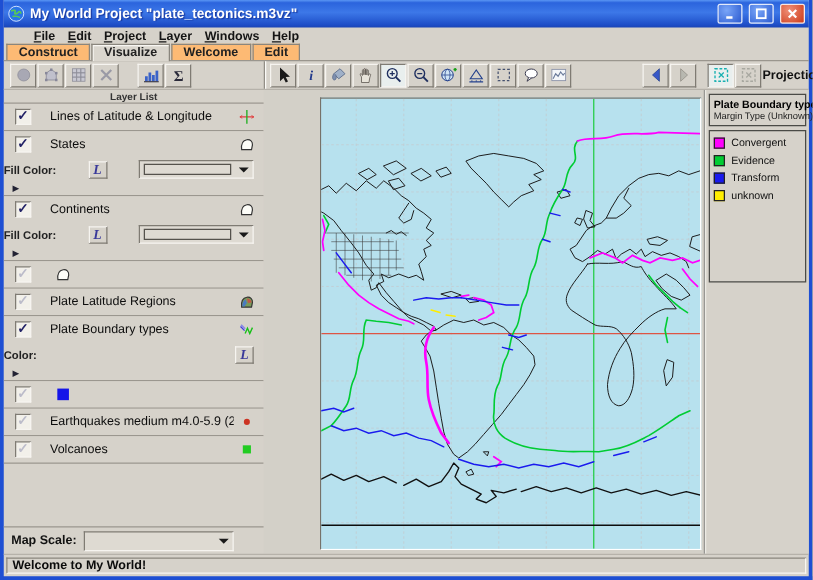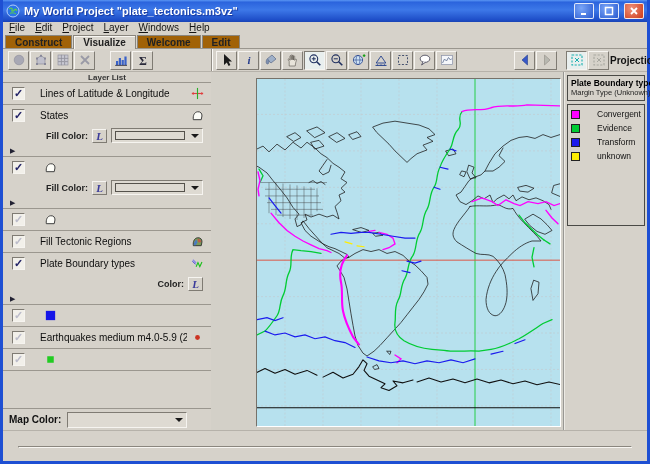--- a/index.html
+++ b/index.html
@@ -12,27 +12,27 @@
     background:linear-gradient(180deg,#5a96f4 0%,#2b64dd 10%,#3d78e8 45%,#1e4ec8 90%,#1a44b4 100%)}
   .appicon svg{width:14px;height:14px;display:block}
   .title-text{color:#fff;font-weight:bold;font-size:11px;flex:1;white-space:nowrap;overflow:hidden;
     text-shadow:1px 1px 1px #15359c}
   .winbtn{width:20px;height:16px;border-radius:2px;border:1px solid rgba(255,255,255,.85);
     display:flex;align-items:center;justify-content:center;margin-left:1px}
   .winbtn.minb,.winbtn.maxb{background:radial-gradient(circle at 35% 30%,#7aa6f8,#2a5ad0)}
   .winbtn.closeb{background:radial-gradient(circle at 35% 30%,#f09078,#cc3a18)}
   .winbtn svg{width:10px;height:10px;display:block}
   
-  .menubar{height:13px;flex:0 0 13px;display:flex;align-items:flex-start;padding-left:1px;
-    font-size:10px;font-weight:normal;color:#141414}
+  .menubar{height:13px;flex:0 0 13px;display:flex;align-items:flex-end;padding-left:19px;
+    font-size:10px;font-weight:bold;color:#141414}
   .menu-item{padding:0 5px;cursor:default}
   .tabbar{height:14px;flex:0 0 14px;display:flex;align-items:flex-end;padding-left:2px;
     border-bottom:1px solid #9a968e}
   .tab{height:13px;padding:0 9px;font-size:10px;font-weight:bold;color:#222;margin-right:1px;
-    background:#a16207;border:1px solid #8a867e;border-bottom:none;display:flex;align-items:center}
+    background:#fdba74;border:1px solid #8a867e;border-bottom:none;display:flex;align-items:center}
   .tab.active{background:#dad6ce;height:14px;margin-bottom:-1px;box-shadow:inset 1px 1px 0 #f8f6f2}
   
   .toolbar{height:23px;flex:0 0 23px;display:flex;align-items:center;border-bottom:1px solid #b6b2aa}
   .tb-left{width:208px;flex:0 0 208px;display:flex;align-items:center;gap:1px;height:100%;padding-left:5px}
   .vsep{width:2px;height:100%;border-left:1px solid #928e86;border-right:1px solid #fbfaf7}
   .tb-right{flex:1;display:flex;align-items:center;gap:1px;height:100%;padding:0 4px 0 3px}
   .tbtn{width:21px;height:19px;flex:0 0 21px;display:flex;align-items:center;justify-content:center;
     background:#d6d2ca;border:1px solid;border-color:#f6f4f0 #7f7b73 #7f7b73 #f6f4f0}
   .tbtn.pressed{border-color:#7f7b73 #f6f4f0 #f6f4f0 #7f7b73;background:#e9efee}
   .ic svg{width:14px;height:14px;display:block}
@@ -49,21 +49,21 @@
   .layers{flex:1;overflow:hidden;display:flex;flex-direction:column}
   .layer-block{border-bottom:1px solid #9b978f;background:#d6d2ca}
   .layer-row{height:21px;display:flex;align-items:center;padding:0 7px 0 9px}
   .cbx{width:13px;height:13px;flex:0 0 13px;margin-right:15px;text-align:center;line-height:11px;
     font-size:11px;font-weight:bold;color:#232366;background:#f2f0ea;
     border:1px solid;border-color:#7f7b73 #f6f4f0 #f6f4f0 #7f7b73}
   .cbx.dim{color:#bcbcca}
   .llabel{font-weight:normal;font-size:10px;color:#0d0d0d;flex:1;white-space:nowrap;overflow:hidden}
   .lic{margin-left:4px}
   .lic svg{width:13px;height:13px;display:block}
-  .color-row{height:19px;display:flex;align-items:center;justify-content:flex-end;gap:4px;padding-right:8px}
+  .color-row{height:19px;display:flex;align-items:center;justify-content:space-between;gap:4px;padding-right:8px}
   .clabel{font-size:9px;font-weight:bold;color:#222}
   .lbtn{width:15px;height:14px;flex:0 0 15px;text-align:center;line-height:12px;
     font-family:"Liberation Serif",serif;font-style:italic;font-weight:bold;font-size:11px;color:#3a3a9a;
     background:#d6d2ca;border:1px solid;border-color:#f6f4f0 #7f7b73 #7f7b73 #f6f4f0}
   .combo.small{width:92px;height:15px}
   .swatch{flex:1;height:9px;border:1px solid #55524c;background:#dedad2;margin-right:2px}
   .exp{height:11px;display:flex;align-items:center;padding-left:7px;font-size:7px;color:#223}
   .mapview{height:22px;flex:0 0 22px;margin-top:auto;display:flex;align-items:center;gap:6px;
     padding:0 6px;font-size:10px;font-weight:bold;color:#111;border-top:1px solid #9a968e}
   .mapview .combo{width:120px;height:16px}
@@ -84,25 +84,25 @@
   .eq{stroke:var(--eqc);stroke-width:1}
   .pm{stroke:var(--pmc);stroke-width:1}
   .frame{stroke:#0c0c0c;stroke-width:1.2}
   
   .legend{width:84px;flex:0 0 84px;background:#d6d2ca;border-left:2px groove #eceae4;
     padding:3px 2px;display:flex;flex-direction:column}
   .lgbox{border:1px solid #4a4a46;padding:2px 2px 3px 3px}
   .lgtitle{font-size:8.5px;font-weight:bold;color:#000;white-space:nowrap}
   .lgsub{font-size:7.5px;color:#222;white-space:nowrap}
   .lgbox2{border:1px solid #4a4a46;margin-top:3px;padding:4px 3px;height:122px}
-  .lgrow{display:flex;align-items:center;gap:17px;margin-bottom:4px}
+  .lgrow{display:flex;align-items:center;gap:5px;margin-bottom:4px}
   .lgsw{width:9px;height:9px;flex:0 0 9px;border:1px solid #222}
   .lglabel{font-size:8.5px;color:#111;white-space:nowrap}
   
-  .statusbar{height:18px;flex:0 0 18px;display:flex;gap:3px;padding:15px;border-top:1px solid #b6b2aa}
+  .statusbar{height:18px;flex:0 0 18px;display:flex;gap:3px;padding:2px;border-top:1px solid #b6b2aa}
   .scell{display:flex;align-items:center;padding:0 4px;font-size:10px;font-weight:bold;color:#0b0b0b;
     border:1px solid;border-color:#8a867e #f8f6f2 #f8f6f2 #8a867e;white-space:nowrap;overflow:hidden}
   .scell.left{flex:1}
   .scell.right{width:272px;flex:0 0 272px;justify-content:flex-end}
 </style>
 </head>
 <body>
 
 <div class="window">
 
@@ -382,20 +382,21 @@
               <div class="combo small">
                 <span class="swatch"></span>
                 <span class="darr"></span>
               </div>
             </div>
             <div class="exp">▶</div>
           </div>
           <div class="layer-block">
             <div class="layer-row">
               <span class="cbx">✓</span>
+              <span class="llabel">Continents</span>
               <span class="lic">
                 <svg viewBox="0 0 14 14">
                   <path d="M2.5,11.5 C2,7 3.5,3.5 7,3 C10,2.6 12,4.5 11.8,7.5 L11,11.5 Z" fill="#fdfdf8" stroke="#333" stroke-width="1"></path>
                 </svg>
               </span>
             </div>
             <div class="color-row">
               <span class="clabel">Fill Color:</span>
               <span class="lbtn">L</span>
               <div class="combo small">
@@ -411,21 +412,21 @@
               <span class="lic">
                 <svg viewBox="0 0 14 14">
                   <path d="M2.5,11.5 C2,7 3.5,3.5 7,3 C10,2.6 12,4.5 11.8,7.5 L11,11.5 Z" fill="#fdfdf8" stroke="#333" stroke-width="1"></path>
                 </svg>
               </span>
             </div>
           </div>
           <div class="layer-block">
             <div class="layer-row">
               <span class="cbx dim">✓</span>
-              <span class="llabel">Fill Tectonic Regions</span>
+              <span class="llabel">Plate Latitude Regions</span>
               <span class="lic">
                 <svg viewBox="0 0 14 14">
                   <path d="M2.5,11.5 C2,7 3.5,3.5 7,3 C10,2.6 12,4.5 11.8,7.5 L11,11.5 Z" fill="#7a9a5a" stroke="#333" stroke-width="1"></path>
                   <path d="M3,11 C3,8 4,6 6,5 L7,8 5,11 Z" fill="#4a7ac0"></path>
                   <path d="M7,4 C9,4 11,5.5 11,7.5 L8,8 Z" fill="#c05a4a"></path>
                 </svg>
               </span>
             </div>
           </div>
           <div class="layer-block">
@@ -463,30 +464,31 @@
               <span class="lic">
                 <svg viewBox="0 0 14 14">
                   <circle cx="7" cy="7" r="2.6" fill="#cc3322"></circle>
                 </svg>
               </span>
             </div>
           </div>
           <div class="layer-block">
             <div class="layer-row">
               <span class="cbx dim">✓</span>
+              <span class="llabel">Volcanoes</span>
               <span class="lic">
                 <svg viewBox="0 0 14 14">
                   <rect x="3.5" y="3.5" width="7" height="7" fill="#22cc22"></rect>
                 </svg>
               </span>
             </div>
           </div>
         </div>
       <div class="mapview">
-        <span>Map Color:</span>
+        <span>Map Scale:</span>
         <div class="combo">
           <span class="ddtext"></span>
           <span class="darr"></span>
         </div>
       </div>
     </div>
 
     <div class="maparea">
       <div class="canvas">
         <svg viewBox="0 0 303 362" preserveAspectRatio="none">

